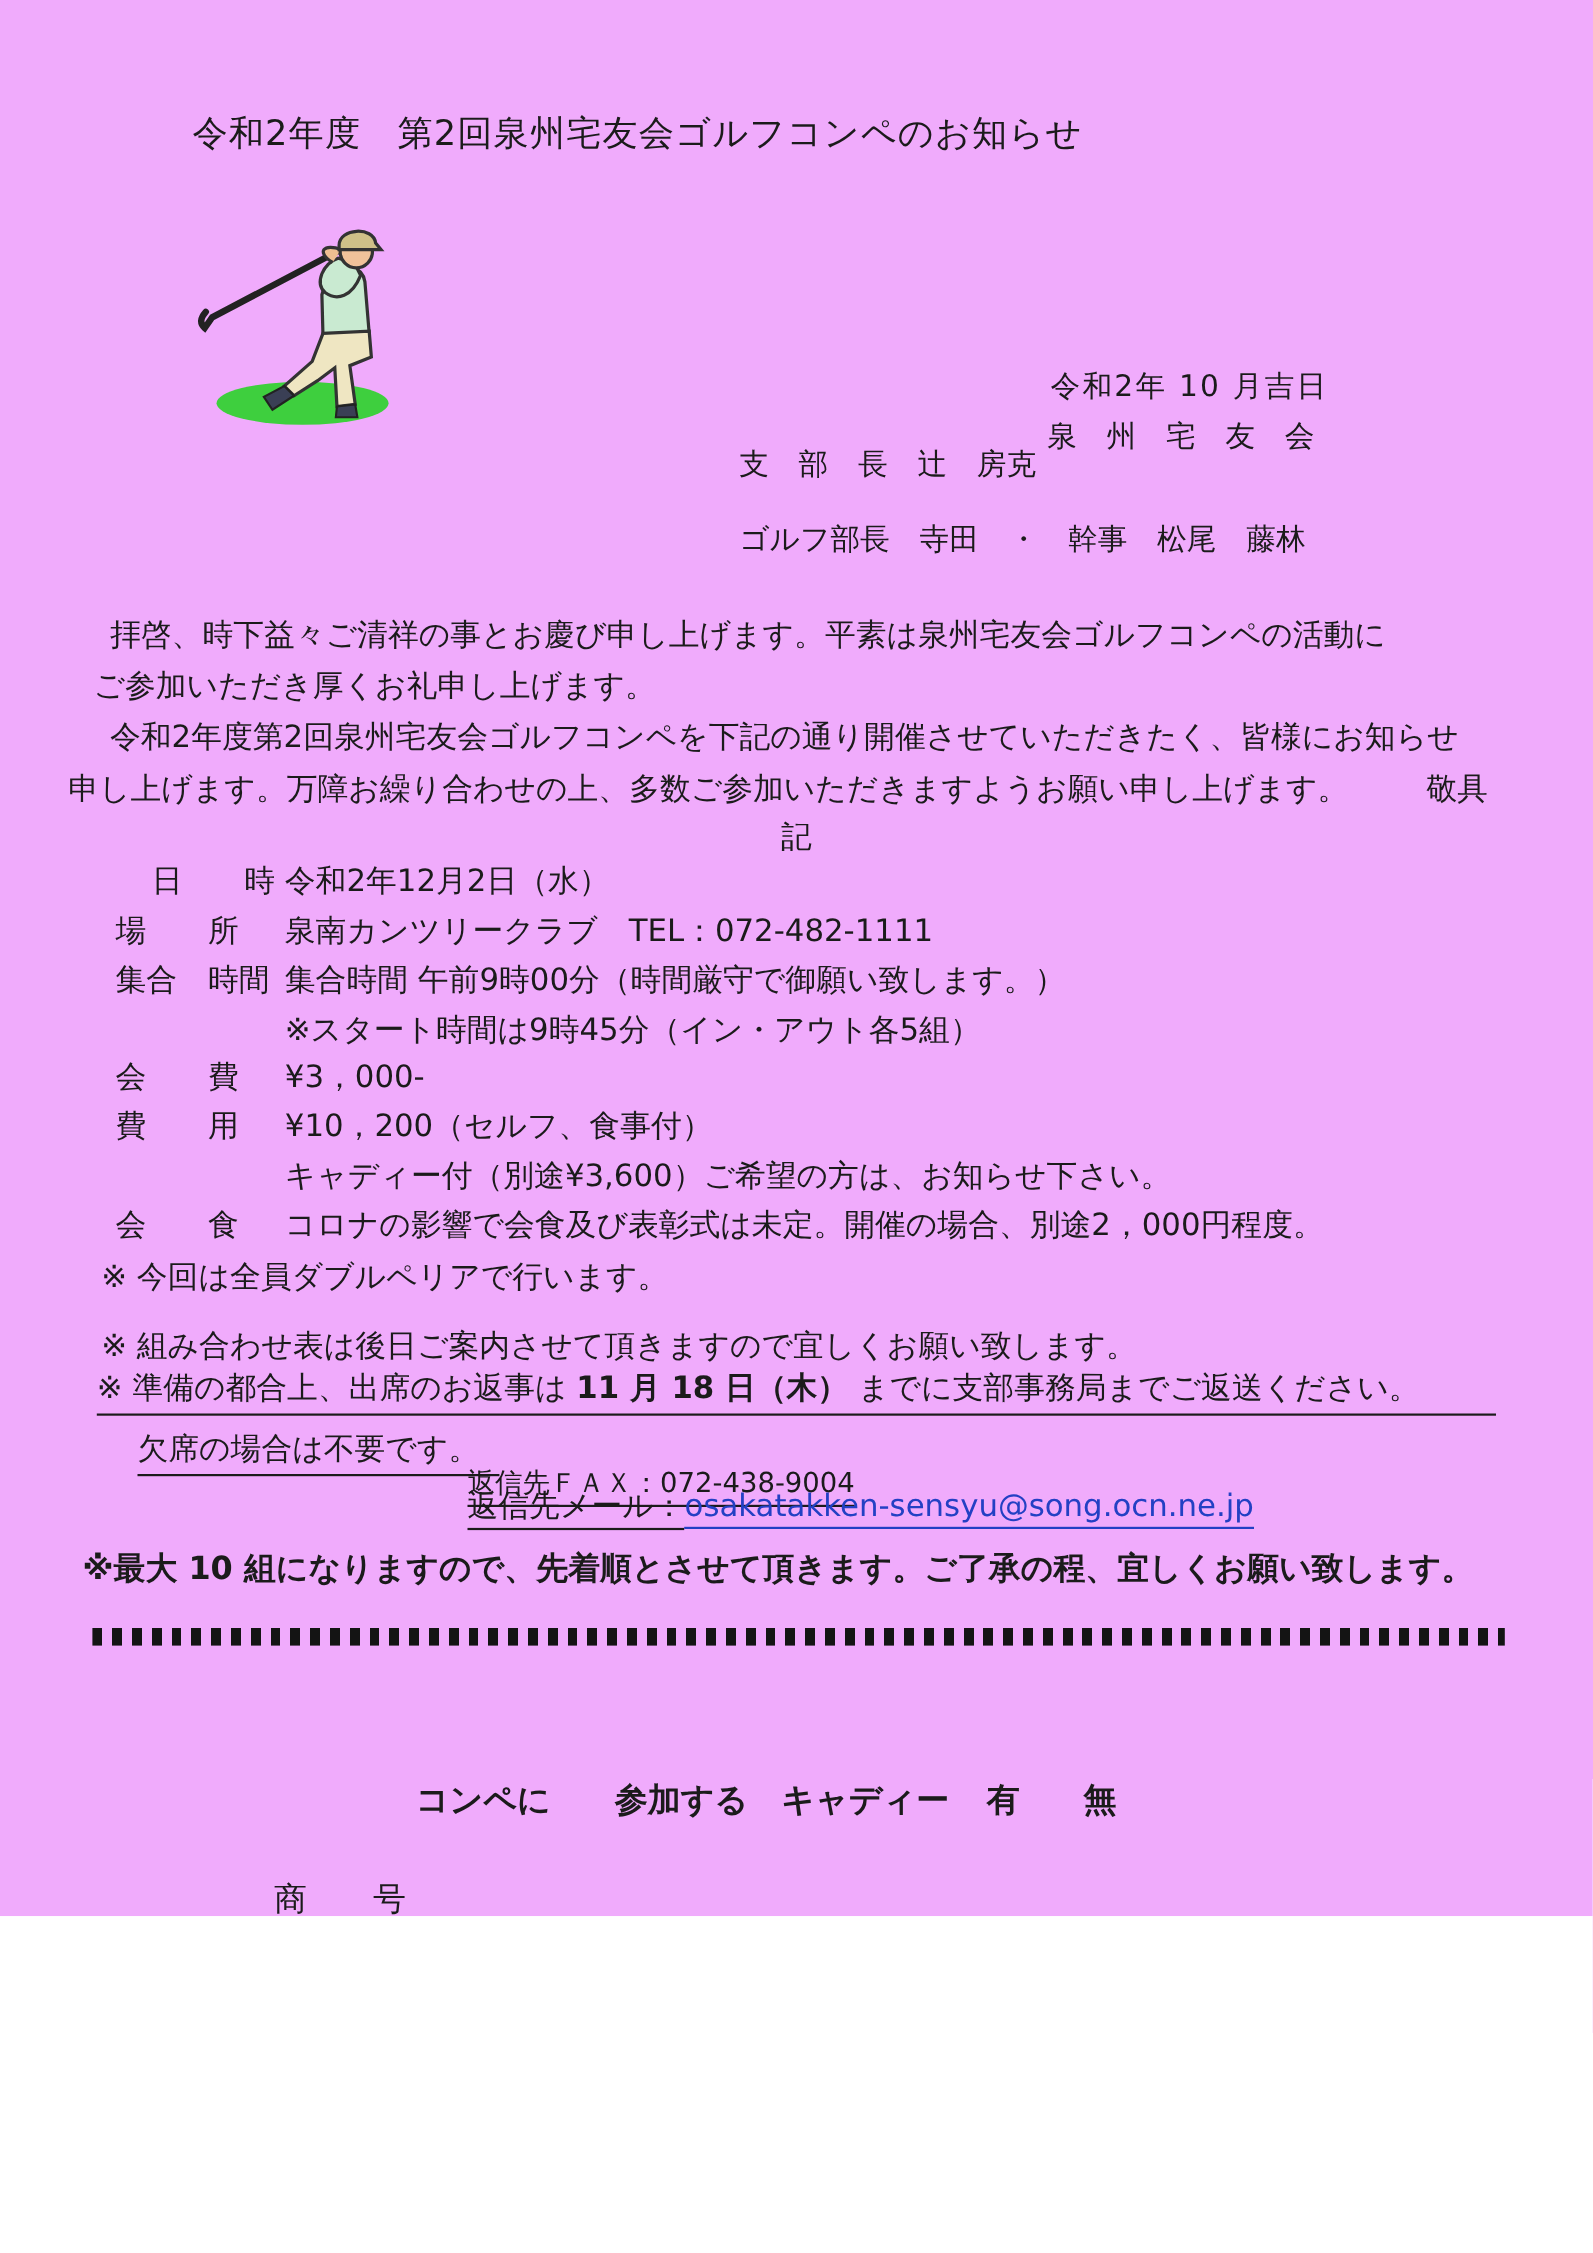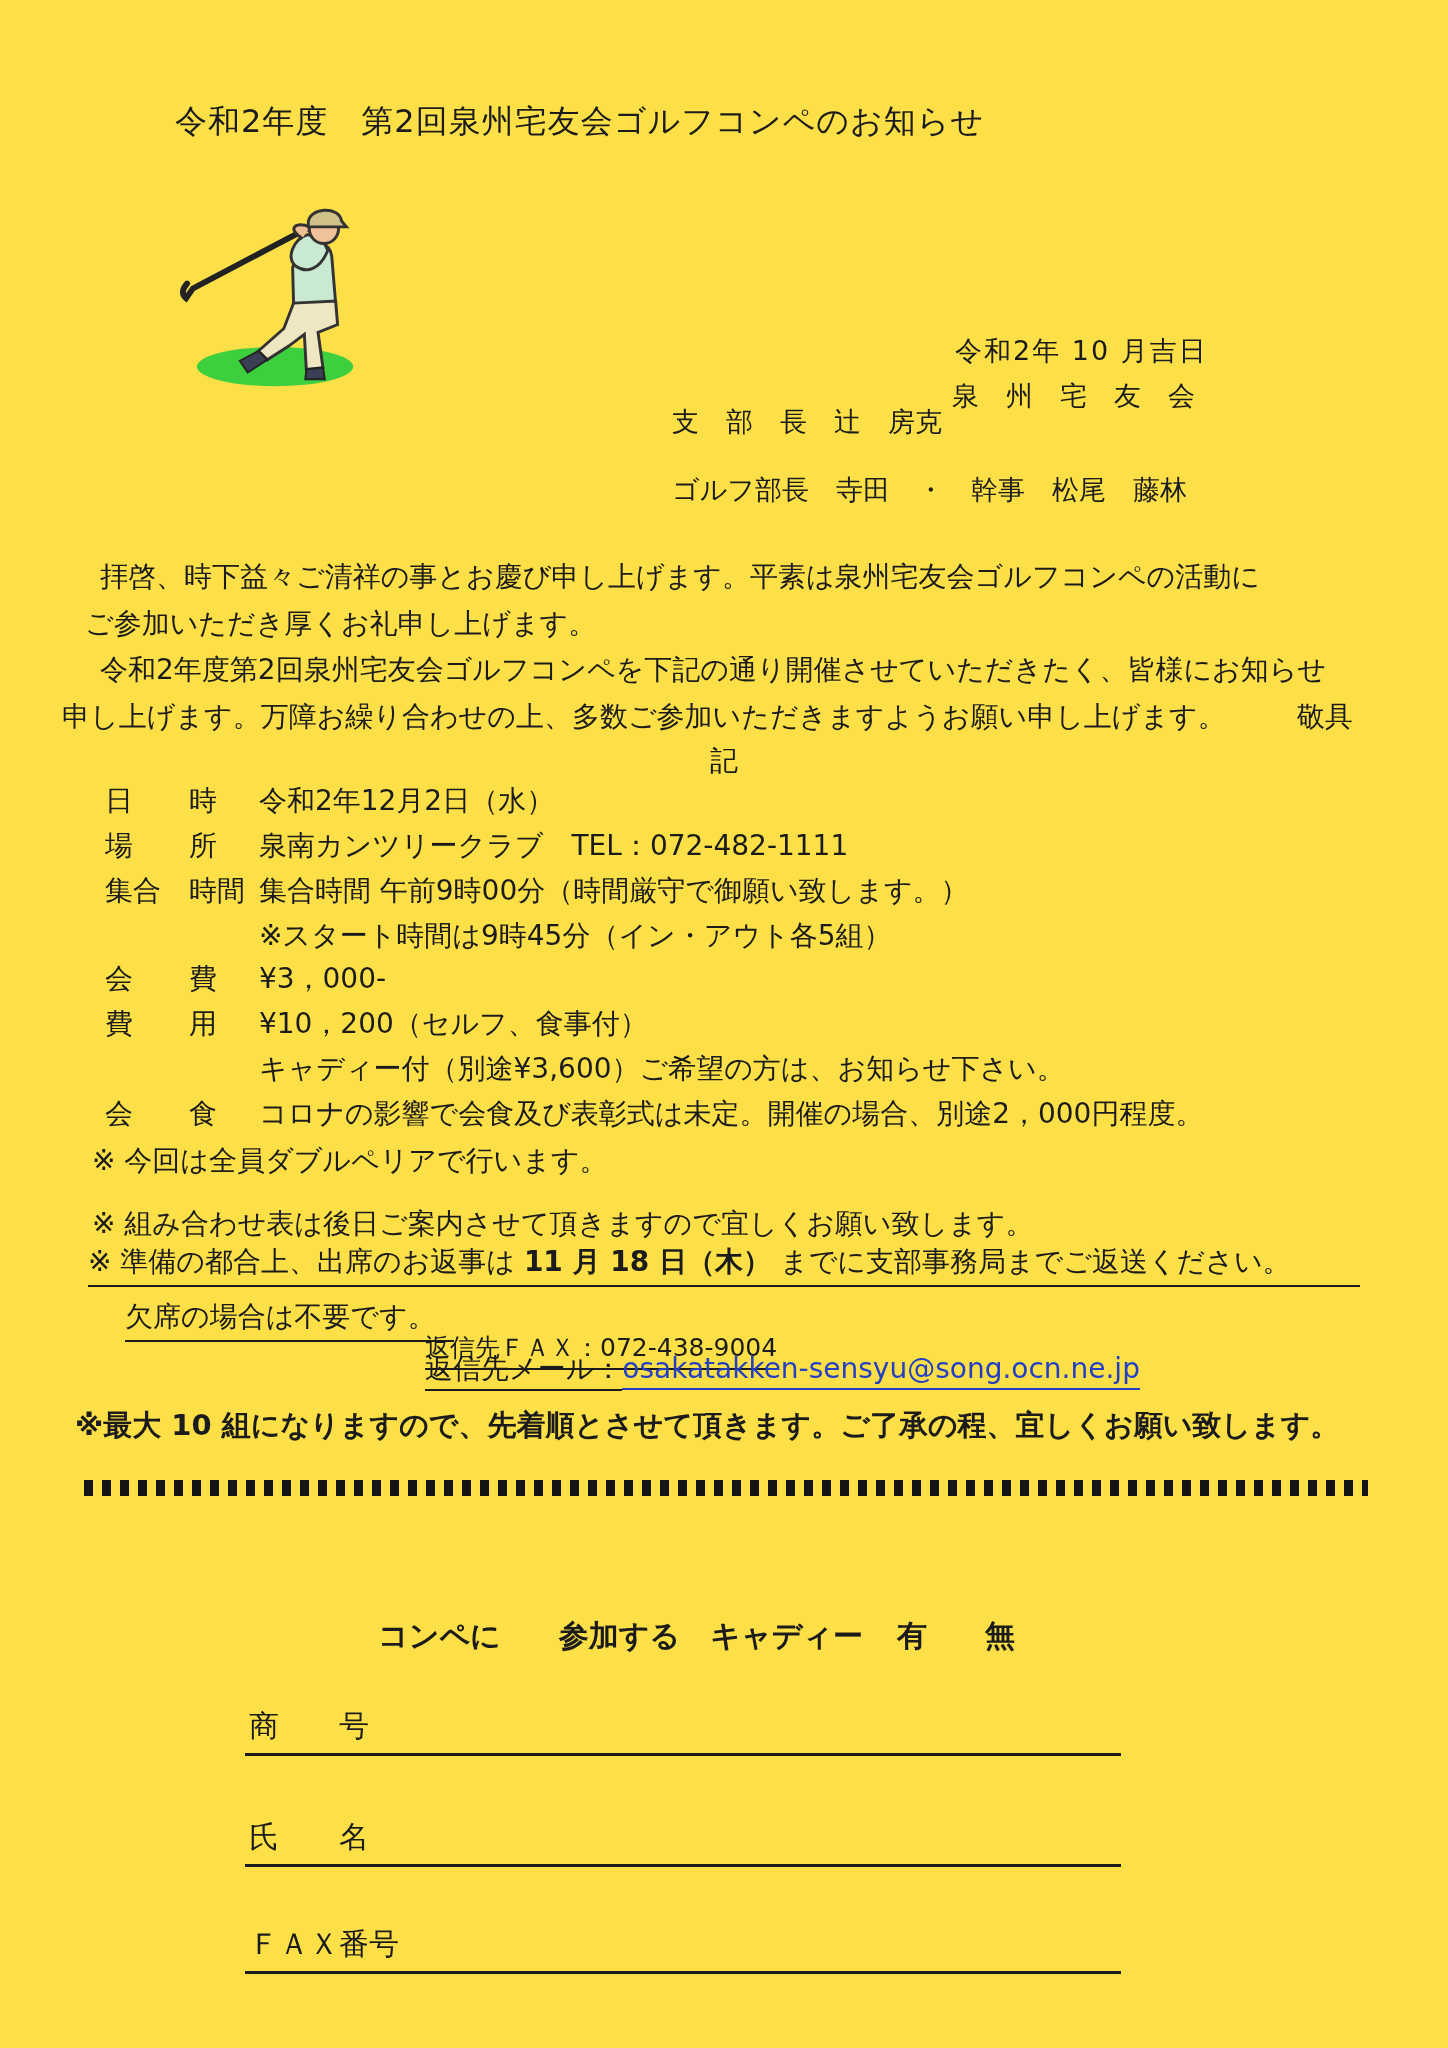--- a/index.html
+++ b/index.html
@@ -1,22 +1,22 @@
 <!DOCTYPE html>
 <html><head>
 <meta charset="utf-8">
 <style>
   * { margin: 0; padding: 0; box-sizing: border-box; }
   html, body { background: #ffffff; }
   body { font-family: "DejaVu Sans", "Liberation Sans", sans-serif; color: #1b1b1b; }
   .page {
     position: relative;
     width: 1448px;
-    height: 2048px;
-    background: #fde047;
+    height: 1742px;
+    background: #f0abfc;
     overflow: hidden;
   }
   .abs { position: absolute; white-space: nowrap; }
   .t-title { font-size: 32px; letter-spacing: 1px; }
   .t-body  { font-size: 28px; }
   .t-small { font-size: 27px; }
   .t-list  { font-size: 28px; }
   .bold { font-weight: bold; }
   .ul { border-bottom: 2px solid #1b1b1b; padding-bottom: 4px; }
   .label-col { display: inline-block; width: 145px; }
@@ -74,21 +74,21 @@
   <div class="abs t-body" style="left:100px; top:558px;">拝啓、時下益々ご清祥の事とお慶び申し上げます。平素は泉州宅友会ゴルフコンペの活動に</div>
   <div class="abs t-body" style="left:85px; top:605px;">ご参加いただき厚くお礼申し上げます。</div>
   <div class="abs t-body" style="left:100px; top:651px;">令和2年度第2回泉州宅友会ゴルフコンペを下記の通り開催させていただきたく、皆様にお知らせ</div>
   <div class="abs t-body" style="left:62px; top:698px;">
     <span>申し上げます。万障お繰り合わせの上、多数ご参加いただきますようお願い申し上げます。</span>
     <span style="margin-left:62px;">敬具</span>
   </div>
 
   <div class="abs t-body" style="left:710px; top:742px;">記</div>
 
-  <div class="detail-row t-list" style="top:782px;">
+  <div class="detail-row t-list" style="top:782px;text-align:right;">
     <span class="label-col">日　　時</span>
     <span class="value-col">令和2年12月2日（水）</span>
   </div>
   <div class="detail-row t-list" style="top:827px;">
     <span class="label-col">場　　所</span>
     <span class="value-col">泉南カンツリークラブ　TEL：072-482-1111</span>
   </div>
   <div class="detail-row t-list" style="top:872px;">
     <span class="label-col">集合　時間</span>
     <span class="value-col">集合時間 午前9時00分（時間厳守で御願い致します。）</span>

